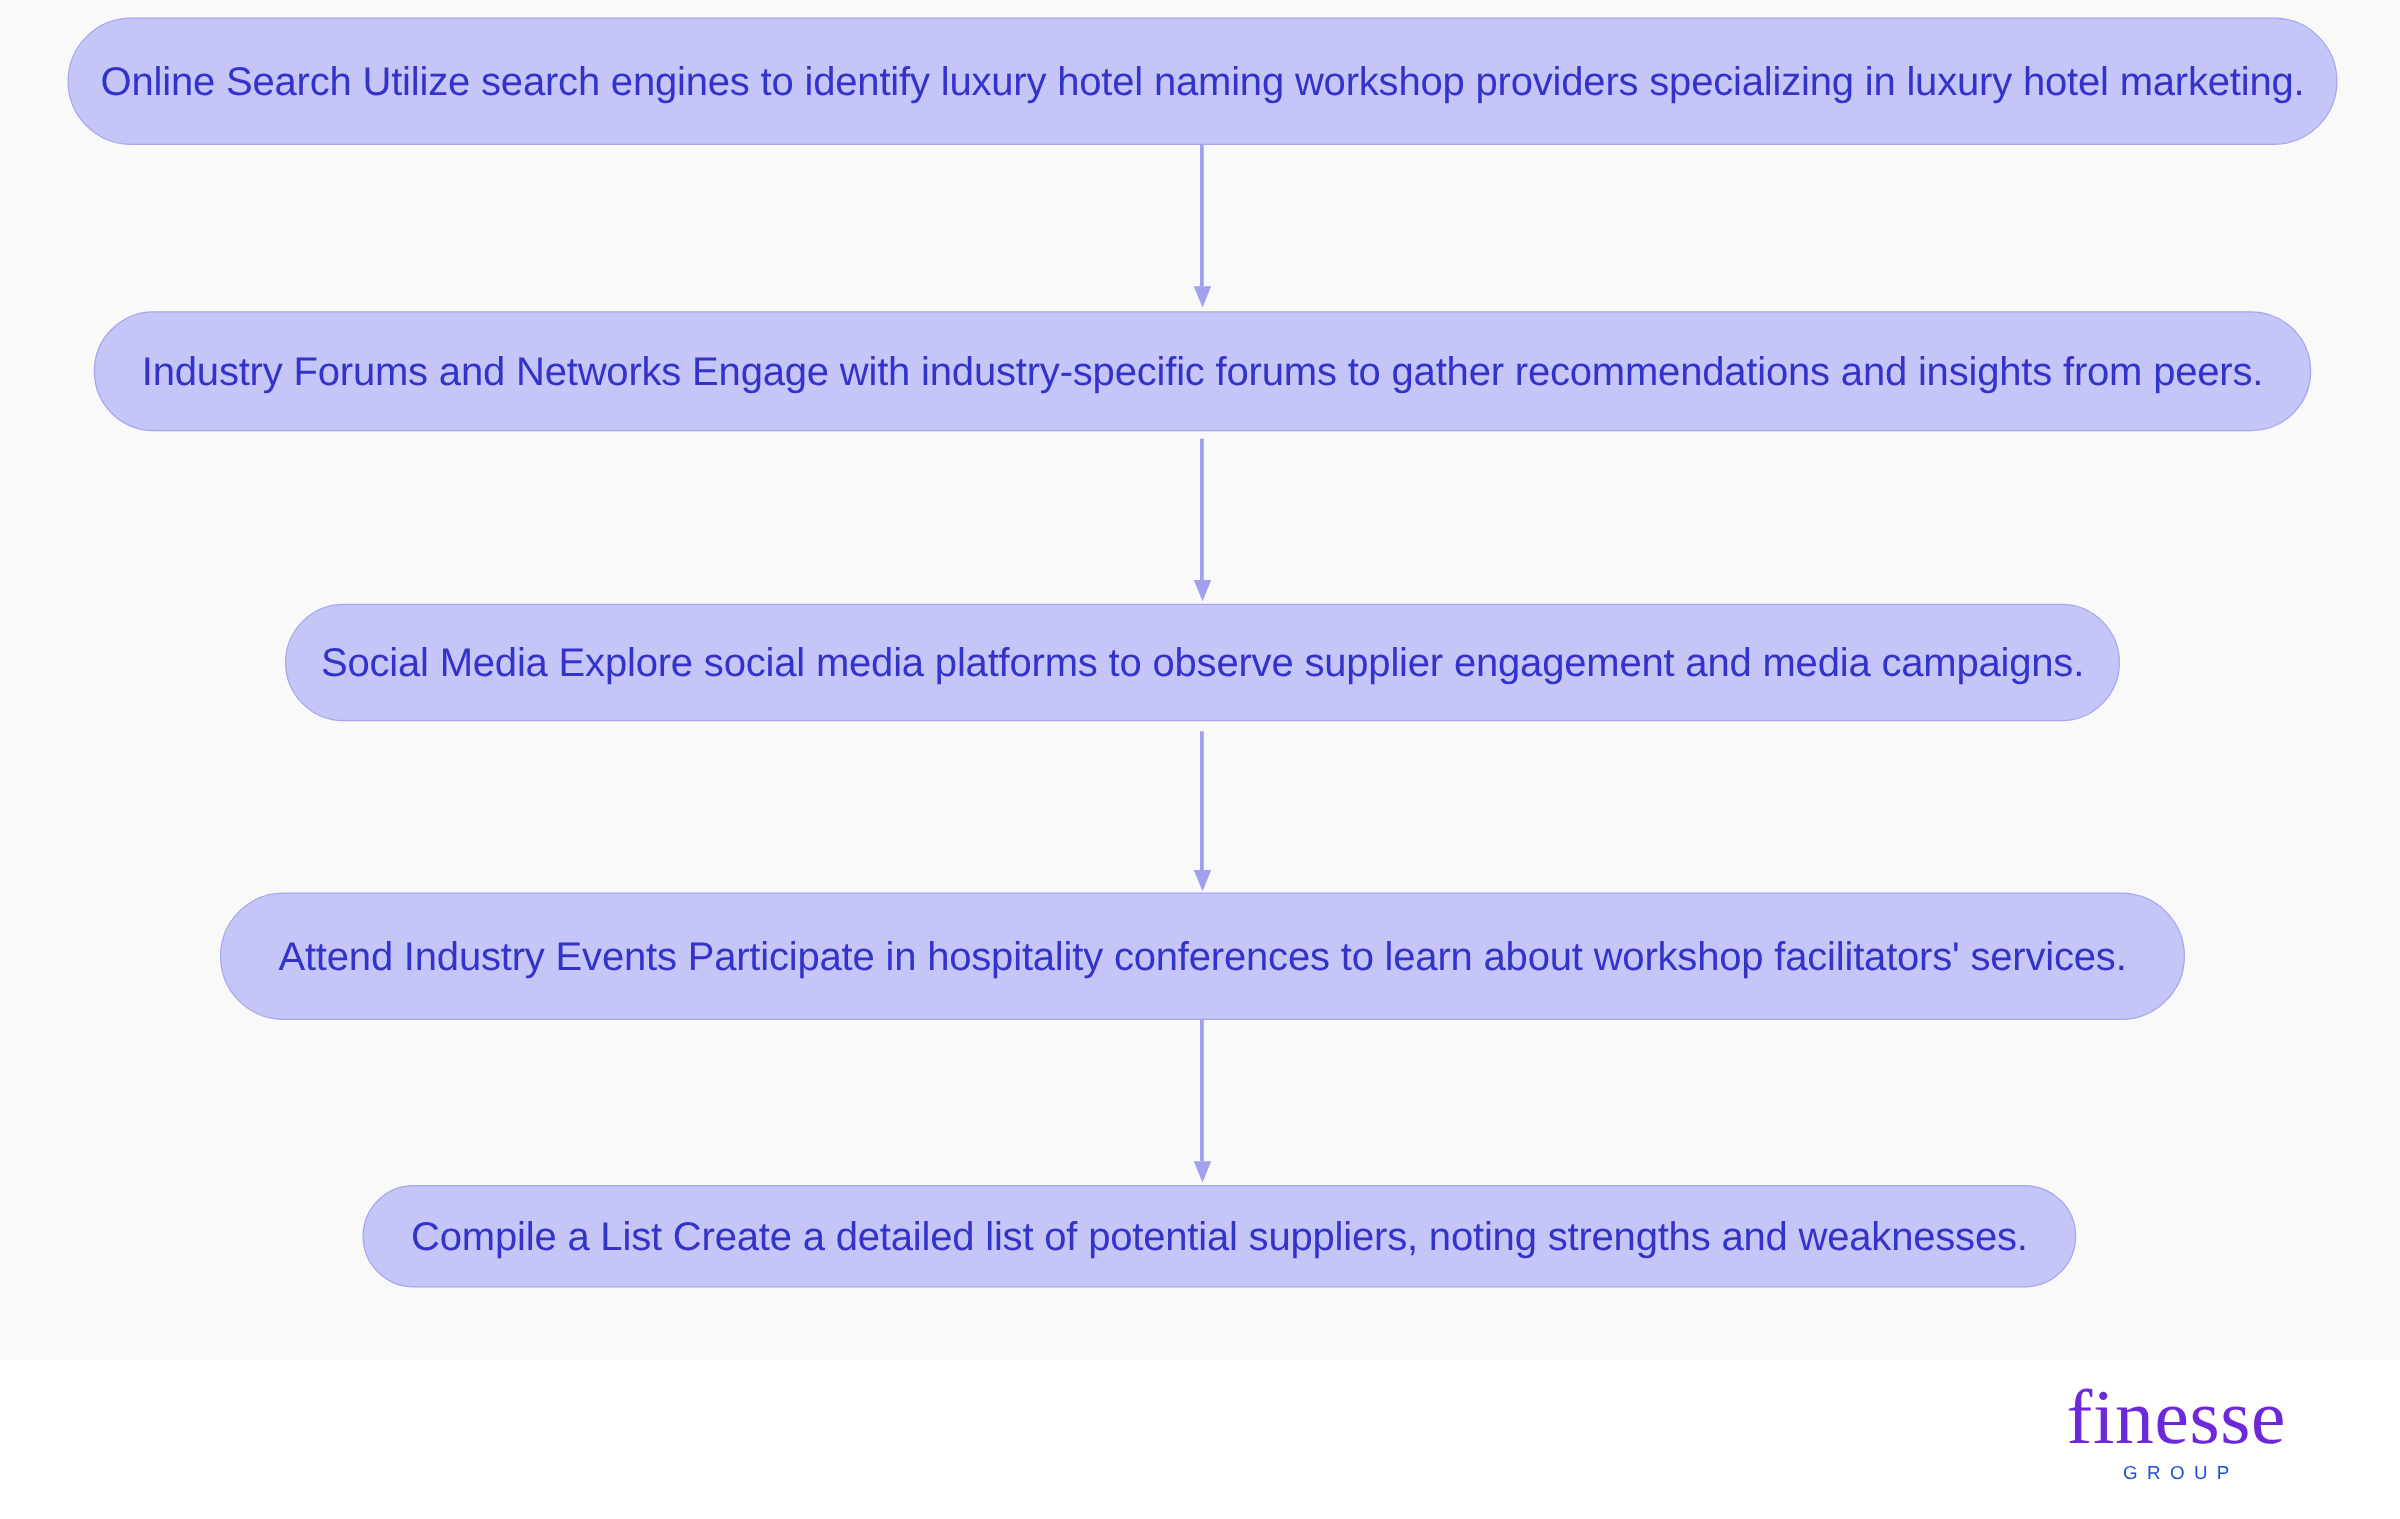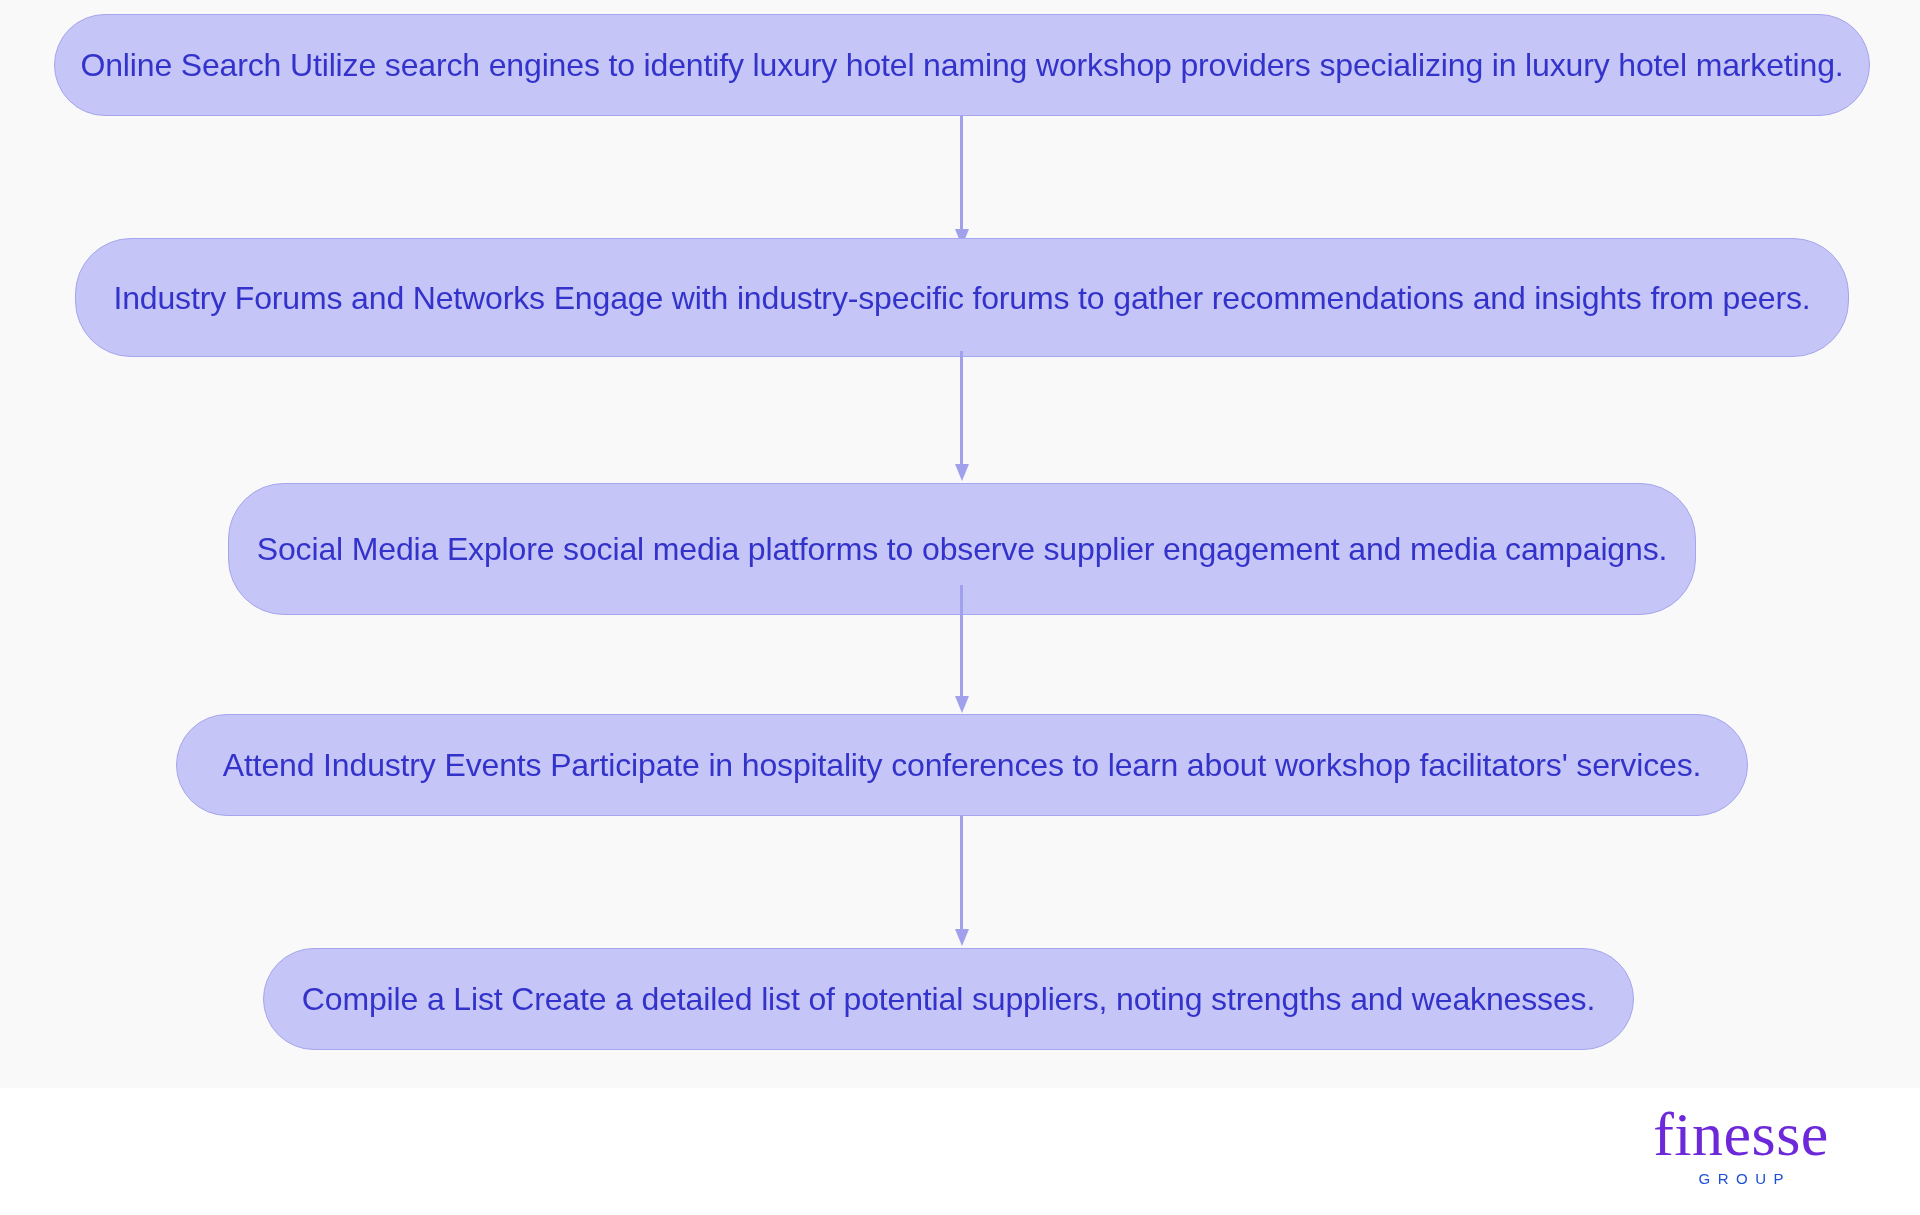--- a/index.html
+++ b/index.html
@@ -57,24 +57,24 @@
     font-family: "Liberation Sans", sans-serif;
     font-size: 32px;
     line-height: 1.25;
     letter-spacing: -0.15px;
     white-space: nowrap;
     text-align: center;
   }
 
   
   .node-0 { left: 54px;  top: 14px;   width: 1816px; height: 102px; }
-  .node-1 { left: 75px;  top: 238px;  width: 1774px; height: 119px; }
-  .node-2 { left: 228px; top: 483px;  width: 1468px; height: 132px; }
+  .node-1 { left: 75px;  top: 249px;  width: 1774px; height: 96px; }
+  .node-2 { left: 228px; top: 483px;  width: 1468px; height: 94px; }
   .node-3 { left: 176px; top: 714px;  width: 1572px; height: 102px; }
-  .node-4 { left: 263px; top: 948px;  width: 1371px; height: 102px; }
+  .node-4 { left: 290px; top: 948px;  width: 1371px; height: 82px; }
 
   
   .arrow {
     position: absolute;
     left: 955px;
     width: 14px;
   }
   .arrow .shaft {
     position: absolute;
     left: 5px;

